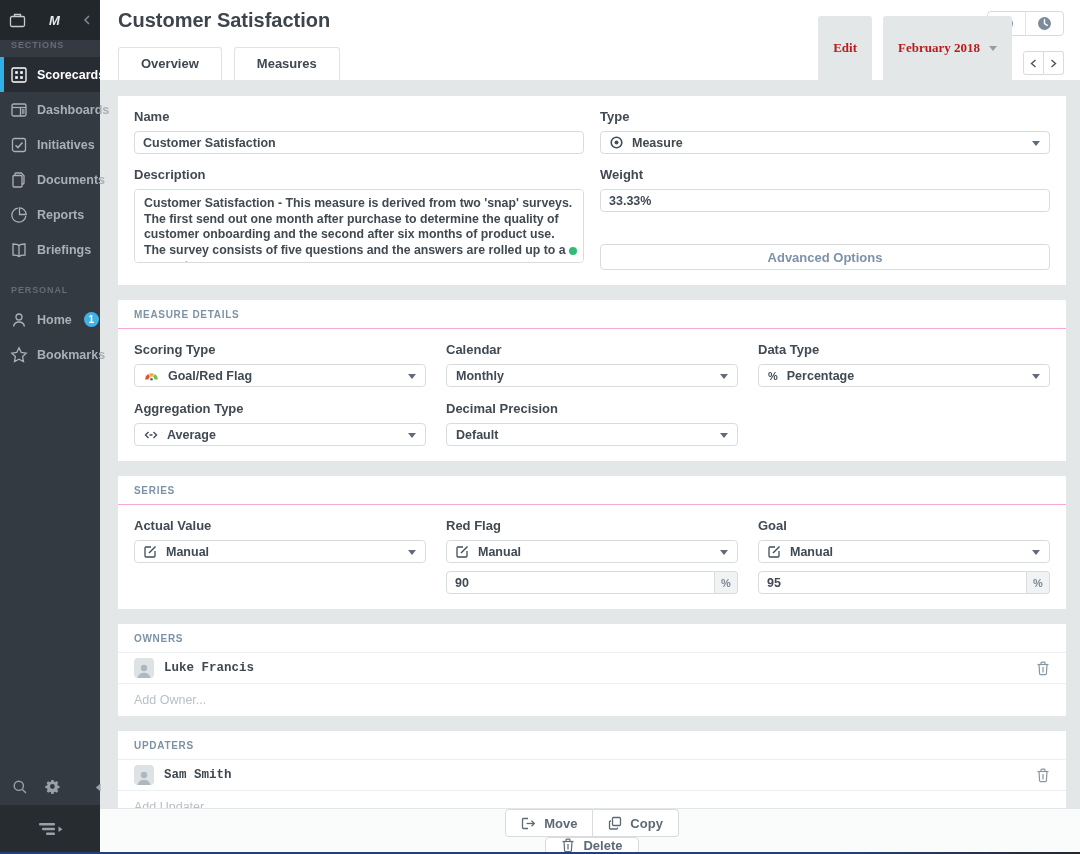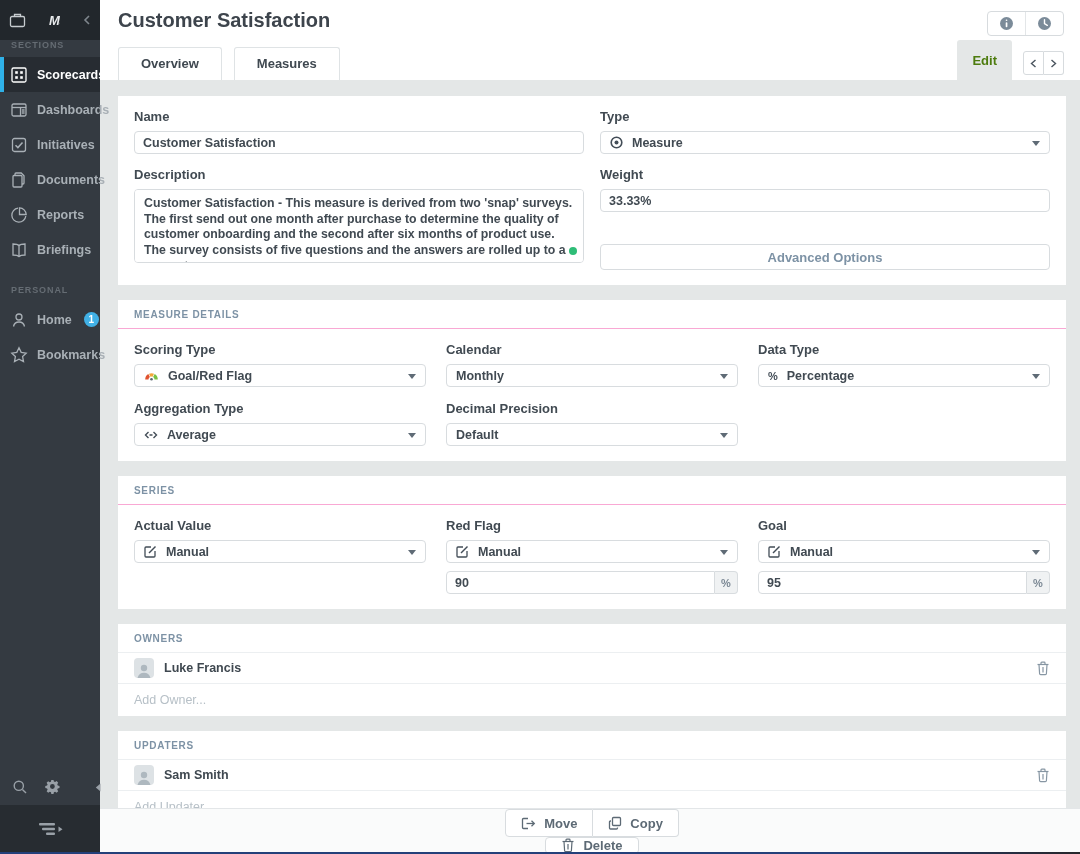--- a/index.html
+++ b/index.html
@@ -26,21 +26,21 @@
   
   .main{position:absolute;left:100px;top:0;right:0;bottom:0;}
   .main-header{height:80px;background:#ffffff;position:relative;}
   .page-title{position:absolute;left:18px;top:9px;font-size:20px;font-weight:bold;color:#3d444c;}
   .header-actions{position:absolute;right:16px;top:11px;border:1px solid #d7dbde;border-radius:4px;display:flex;height:23px;background:#fff;}
   .header-actions .hbtn{width:37px;display:flex;align-items:center;justify-content:center;cursor:pointer;}
   .header-actions .hbtn + .hbtn{border-left:1px solid #e3e6e8;}
   .tabs{position:absolute;left:18px;bottom:0;display:flex;gap:12px;}
   .tab{height:32px;line-height:32px;padding:0 22px;background:#fff;border:1px solid #dfe3e5;border-bottom:none;border-radius:3px 3px 0 0;font-size:13px;font-weight:bold;color:#3f4850;cursor:pointer;}
   .right-ctrls{position:absolute;right:16px;bottom:0;display:flex;align-items:flex-end;gap:11px;}
-  .gray-tab{height:32px;display:flex;align-items:center;padding:4px 15px;background:#e4e7e7;border-radius:3px 3px 0 0;font-size:13px;font-weight:bold;color:#4d7c0f;cursor:pointer;gap:9px;}
+  .gray-tab{height:32px;display:flex;align-items:center;padding:16px 15px;background:#e4e7e7;border-radius:3px 3px 0 0;font-size:13px;font-weight:bold;color:#b91c1c;cursor:pointer;gap:9px;font-family:Liberation Serif, serif;}
   .caret-down{width:0;height:0;border-left:4px solid transparent;border-right:4px solid transparent;border-top:5px solid #939da5;}
   .period-nav{display:flex;margin-bottom:5px;}
   .pn-btn{width:19px;height:22px;background:#fff;border:1px solid #d7dbde;display:flex;align-items:center;justify-content:center;cursor:pointer;color:#4a545e;}
   .pn-btn:first-child{border-radius:3px 0 0 3px;}
   .pn-btn:last-child{border-radius:0 3px 3px 0;border-left:none;}
   
   .content{position:absolute;top:80px;left:0;right:0;bottom:46px;padding:16px 14px 0 18px;box-sizing:border-box;overflow:hidden;}
   .card{background:#ffffff;border-radius:0;margin-bottom:15px;}
   .card-head{padding:9px 16px 8px;border-bottom:1px solid #f9a8d4;font-size:10px;font-weight:bold;letter-spacing:.7px;color:#7d92a5;}
   .card-body{padding:13px 16px 15px;}
@@ -56,21 +56,21 @@
   textarea.desc{display:block;height:74px;width:100%;box-sizing:border-box;resize:none;border:1px solid #d8dcdf;border-radius:4px;font-family:inherit;font-size:12.3px;font-weight:bold;color:#414a52;line-height:1.28;padding:6px 9px;outline:none;}
   .desc-wrap{position:relative;}
   .green-dot{position:absolute;right:7px;bottom:8px;width:8px;height:8px;border-radius:50%;background:#2ebd77;}
   .adv-btn{margin-top:19px;width:100%;height:26px;border:1px solid #d8dcdf;border-radius:4px;background:#fff;font-family:inherit;font-size:13px;font-weight:bold;color:#7d92a5;cursor:pointer;}
   .val-group{display:flex;margin-top:8px;}
   .val-group .tinput{border-radius:4px 0 0 4px;flex:1;}
   .addon{width:22px;border:1px solid #d8dcdf;border-left:none;border-radius:0 4px 4px 0;background:#f0f2f3;display:flex;align-items:center;justify-content:center;font-size:11px;font-weight:bold;color:#7b8894;}
   
   .person-row{display:flex;align-items:center;gap:10px;padding:5px 16px;border-top:1px solid #eceff1;}
   .avatar{width:20px;height:20px;border-radius:4px;background:#dde2e5;display:flex;align-items:flex-end;justify-content:center;overflow:hidden;color:#aeb8bf;}
-  .person-name{font-size:12.5px;font-weight:bold;color:#3f4850;}
+  .person-name{font-size:12.5px;font-weight:bold;color:#3f4850;font-family:Liberation Mono, monospace;}
   .trash-btn{margin-left:auto;background:none;border:none;padding:0;cursor:pointer;color:#8796a3;display:flex;}
   .add-row{border-top:1px solid #eceff1;padding:0;}
   .add-input{width:100%;box-sizing:border-box;border:none;outline:none;font-family:inherit;font-size:12.5px;padding:9px 16px;color:#414a52;background:transparent;}
   .add-input::placeholder{color:#b7c0c7;font-weight:normal;}
   
   .footer{position:absolute;left:0;right:0;bottom:2px;height:44px;background:#fafbfb;border-top:1px solid #e3e6e8;display:flex;align-items:center;padding:0 14px 0 18px;box-sizing:border-box;flex-direction:column;}
   .fbtn{height:28px;border:1px solid #d8dcdf;background:#fff;border-radius:4px;font-family:inherit;font-size:13px;font-weight:bold;color:#5d6a75;display:flex;align-items:center;gap:8px;padding:0 15px;cursor:pointer;}
   .btn-group{display:flex;}
   .btn-group .fbtn:first-child{border-radius:4px 0 0 4px;}
   .btn-group .fbtn:last-child{border-radius:0 4px 4px 0;border-left:none;}
@@ -220,20 +220,24 @@
 
     <div class="tabs">
       <div class="tab">Overview</div>
       <div class="tab">Measures</div>
     </div>
 
     <div class="right-ctrls">
       <div class="gray-tab">
         <span>Edit</span>
       </div>
+      <div class="gray-tab">
+        <span>February 2018</span>
+        <span class="caret-down"></span>
+      </div>
       <div class="period-nav">
         <span class="pn-btn">
           <svg width="7" height="9" viewBox="0 0 7 9" fill="none" stroke="currentColor" stroke-width="1.4">
               <path d="M5.5 1 L1.5 4.5 L5.5 8"></path>
             </svg>
         </span>
         <span class="pn-btn">
           <svg width="7" height="9" viewBox="0 0 7 9" fill="none" stroke="currentColor" stroke-width="1.4">
               <path d="M1.5 1 L5.5 4.5 L1.5 8"></path>
             </svg>

